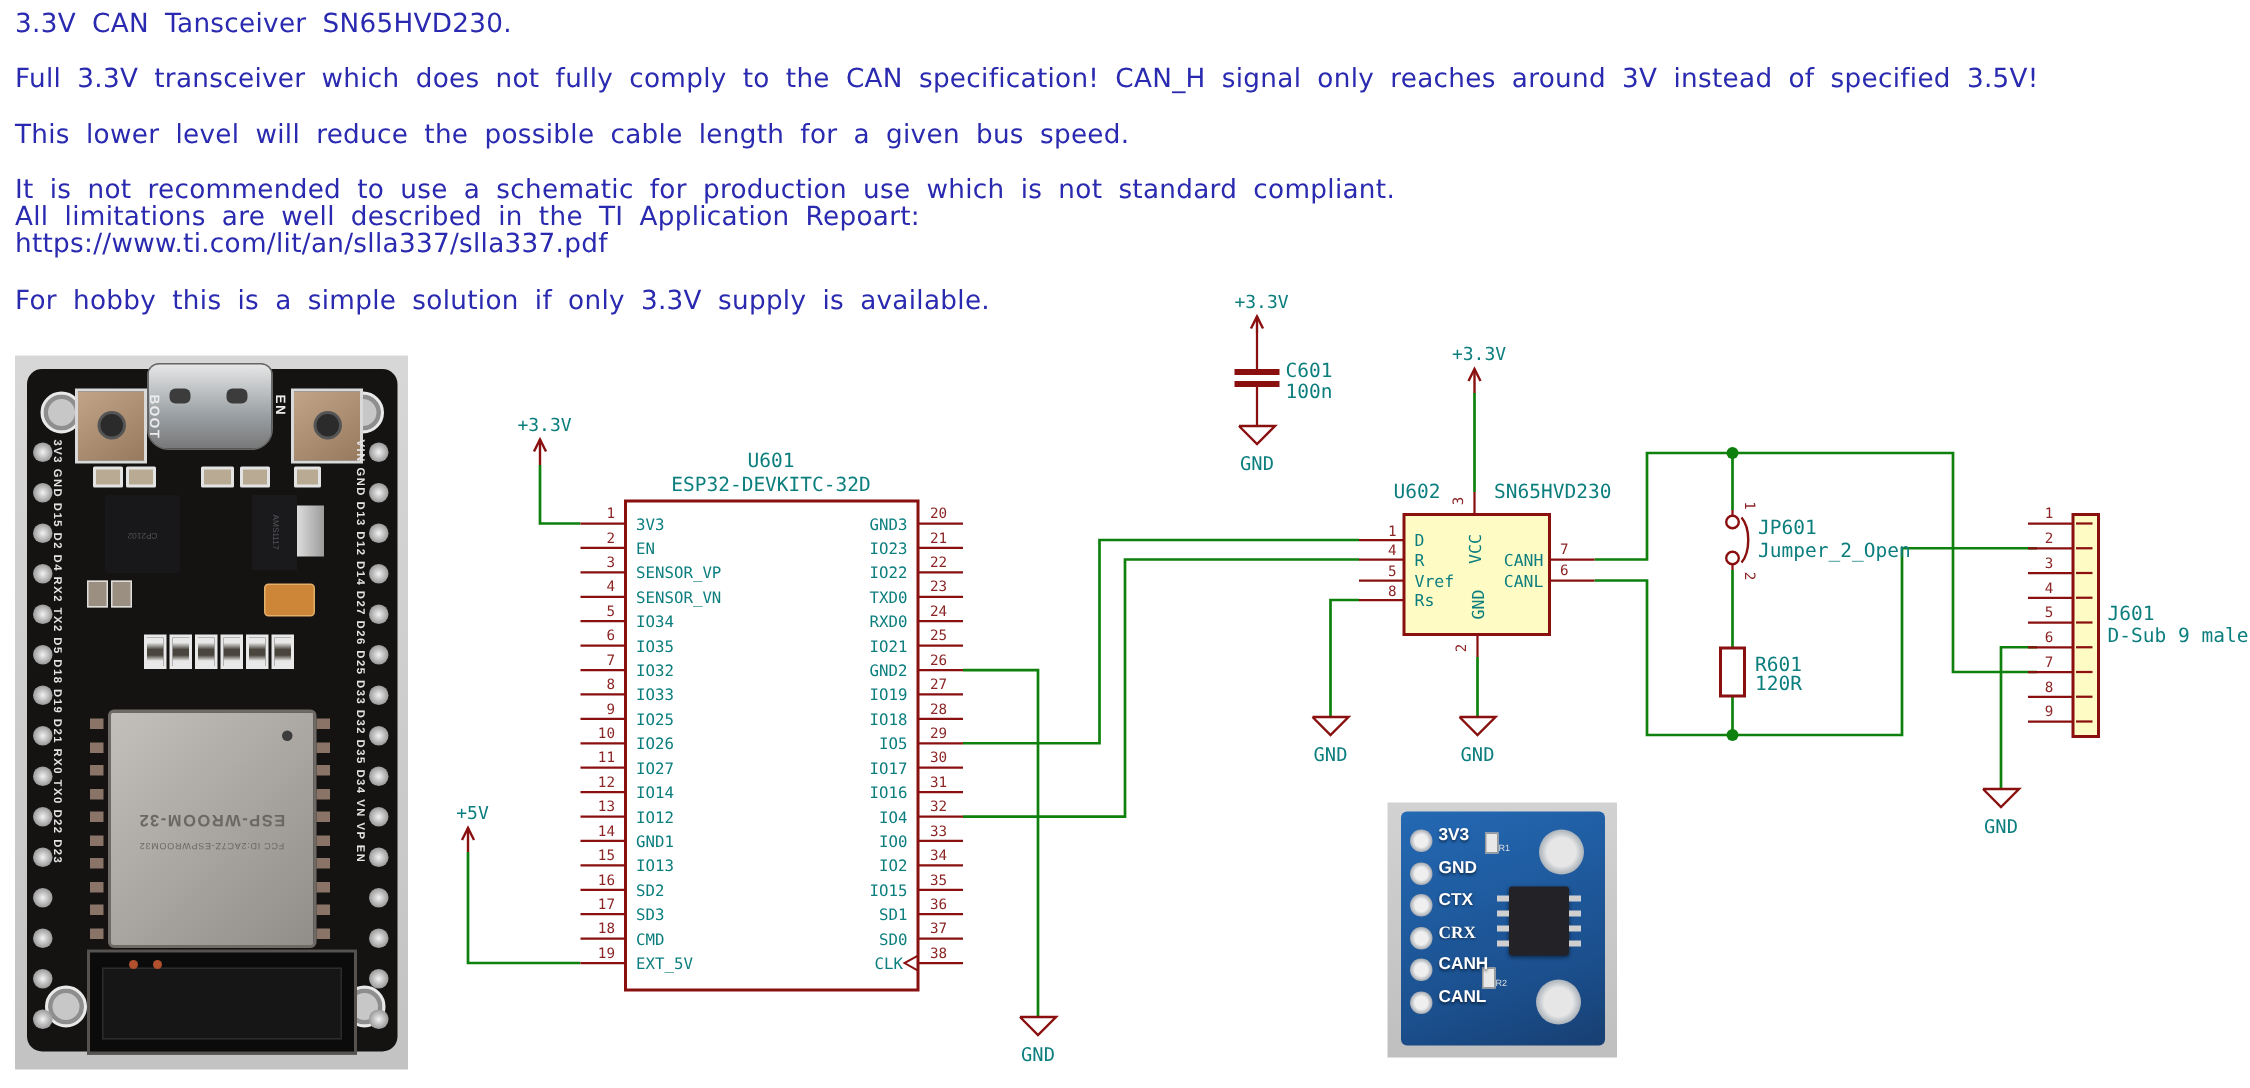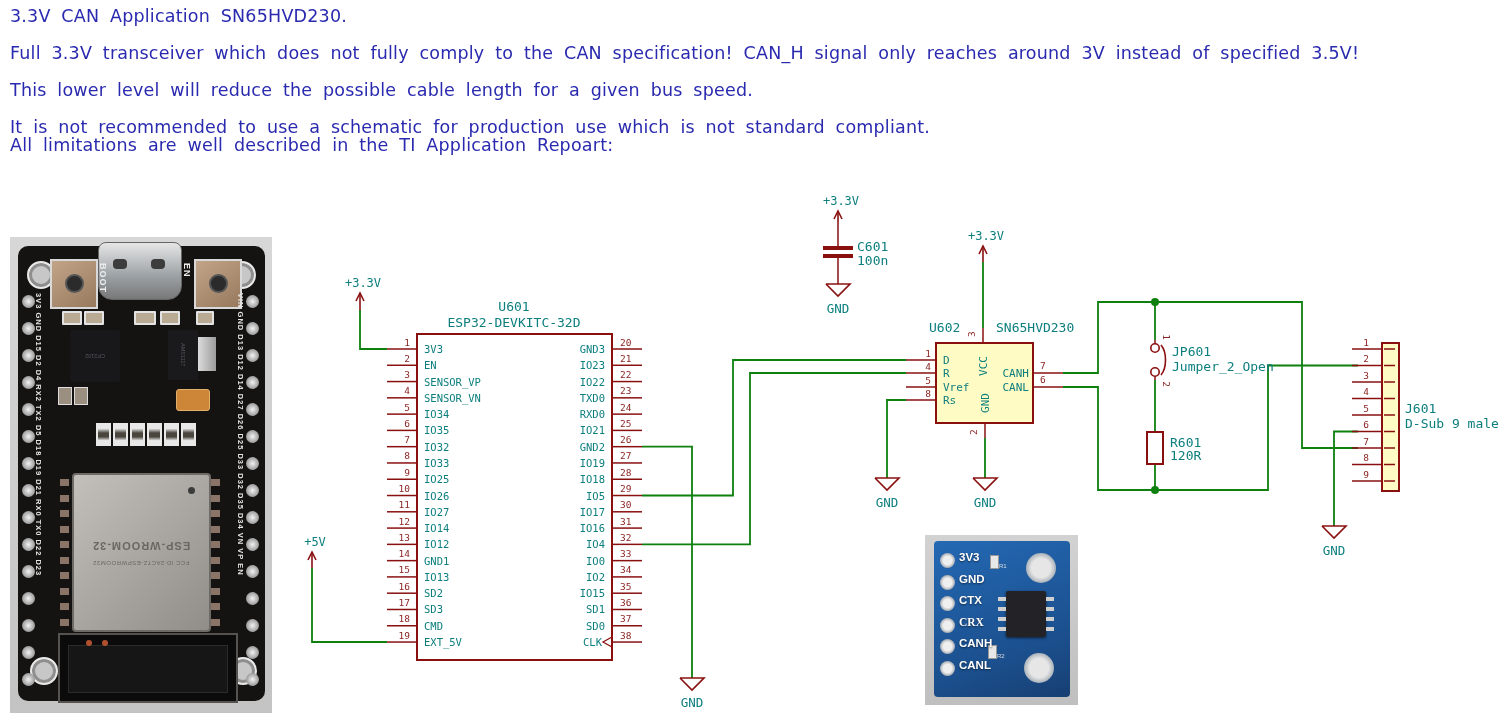--- a/index.html
+++ b/index.html
@@ -67,25 +67,27 @@
   .cwhite{position:absolute;left:36px;top:17px;width:38px;height:38px;background:#fff;border-radius:50%;}
   .zerotxt{position:absolute;left:44px;top:19px;font:bold 34px "DejaVu Sans",sans-serif;color:#0c0c0c;line-height:34px;}
   .slash{position:absolute;left:54px;top:25px;width:3px;height:24px;background:#0c0c0c;transform:rotate(35deg);}
   .btxt{position:absolute;left:104px;top:7px;color:#fff;font:bold 26px/29px "Liberation Sans",sans-serif;letter-spacing:1px;}
 </style>
 </head>
 <body>
 
 <div class="stage">
 
-  <div class="note" style="top:6px">3.3V CAN Application SN65HVD230.</div>
+  <div class="note" style="top:6px">3.3V CAN Tansceiver SN65HVD230.</div>
   <div class="note" style="top:43px">Full 3.3V transceiver which does not fully comply to the CAN specification! CAN_H signal only reaches around 3V instead of specified 3.5V!</div>
   <div class="note" style="top:80px">This lower level will reduce the possible cable length for a given bus speed.</div>
   <div class="note" style="top:135px">All limitations are well described in the TI Application Repoart:</div>
   <div class="note" style="top:117px">It is not recommended to use a schematic for production use which is not standard compliant.</div>
+  <div class="note" style="top:153px">https://www.ti.com/lit/an/slla337/slla337.pdf</div>
+  <div class="note" style="top:191px">For hobby this is a simple solution if only 3.3V supply is available.</div>
 
   <svg id="schem" width="1500" height="725" viewBox="0 0 1500 725">
 
     <g>
       <polyline class="wire" points="360,310 360,349 387,349"></polyline>
       <polyline class="wire" points="312,568 312,642 387,642"></polyline>
       <polyline class="wire" points="642,495.5 733,495.5 733,360 906,360"></polyline>
       <polyline class="wire" points="642,544.4 750,544.4 750,373 906,373"></polyline>
       <polyline class="wire" points="642,446.7 692,446.7 692,678"></polyline>
       <polyline class="wire" points="906,400 887,400 887,478"></polyline>

